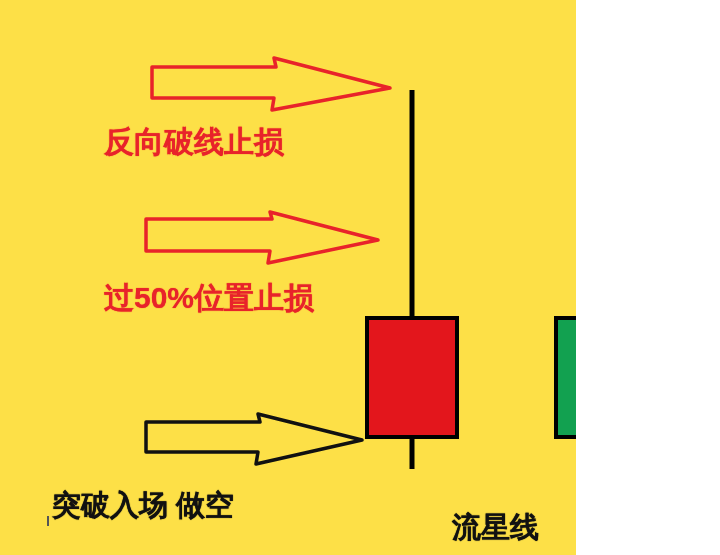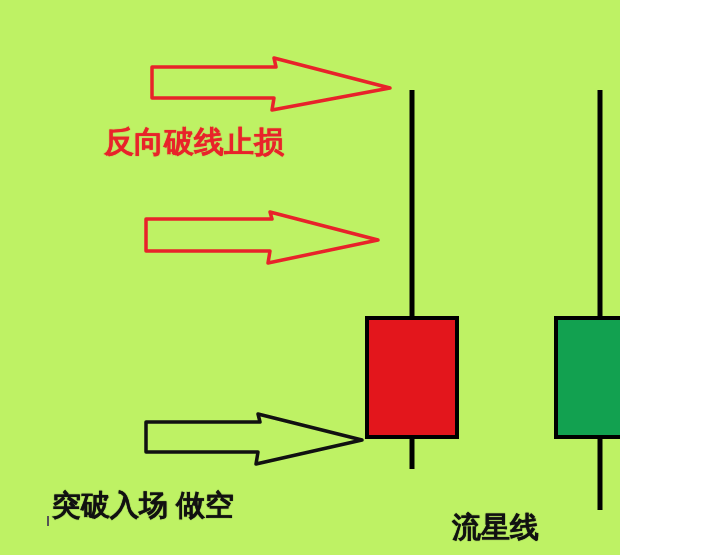--- a/index.html
+++ b/index.html
@@ -2,23 +2,23 @@
 <html><head>
 <meta charset="utf-8">
 <style>
   html, body {
     margin: 0;
     padding: 0;
     background: #ffffff;
   }
   #root {
     position: relative;
-    width: 620px;
+    width: 576px;
     height: 555px;
-    background: #bef264;
+    background: #fde047;
     overflow: hidden;
     font-family: "Liberation Sans", sans-serif;
     text-decoration: underline;
   }
   .svg-layer {
     position: absolute;
     left: 0;
     top: 0;
     width: 720px;
     height: 555px;
@@ -72,18 +72,19 @@
 
     <g>
       <path d="M 146 422 L 146 452 L 258 452 L 256 464 L 362 440 L 258 414 L 260 422 Z" fill="none" stroke="#111111" stroke-width="3.5" stroke-linejoin="round"></path>
     </g>
 
     <line x1="48" y1="516" x2="48" y2="526" stroke="#555555" stroke-width="2"></line>
   </svg>
 
   <div class="label label-red" id="lbl-stoploss-reverse">反向破线止损</div>
 
+  <div class="label label-red" id="lbl-stoploss-50">过50%位置止损</div>
 
   <div class="label label-black" id="lbl-shooting-star">流星线</div>
 
   <div class="label label-black" id="lbl-entry-short">突破入场 做空</div>
 
 </div>
 
 </body></html>

